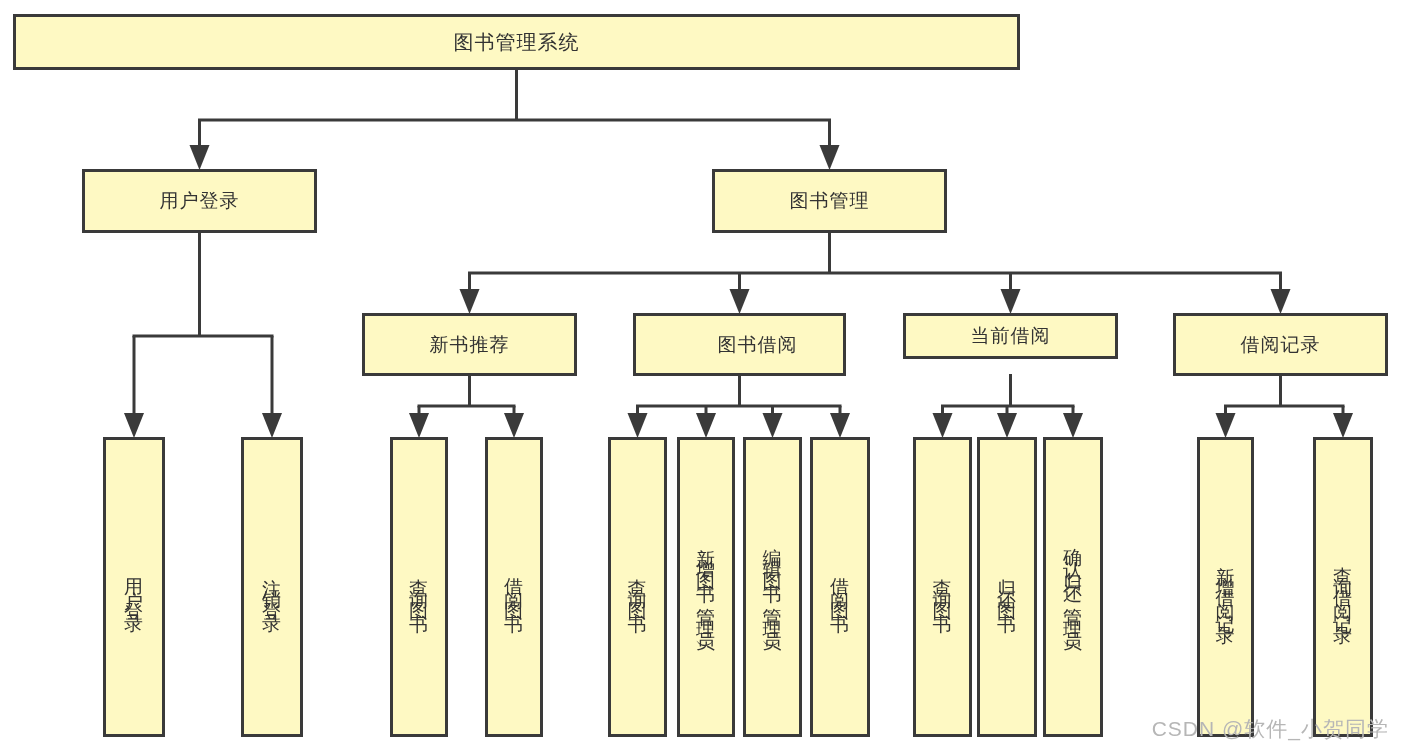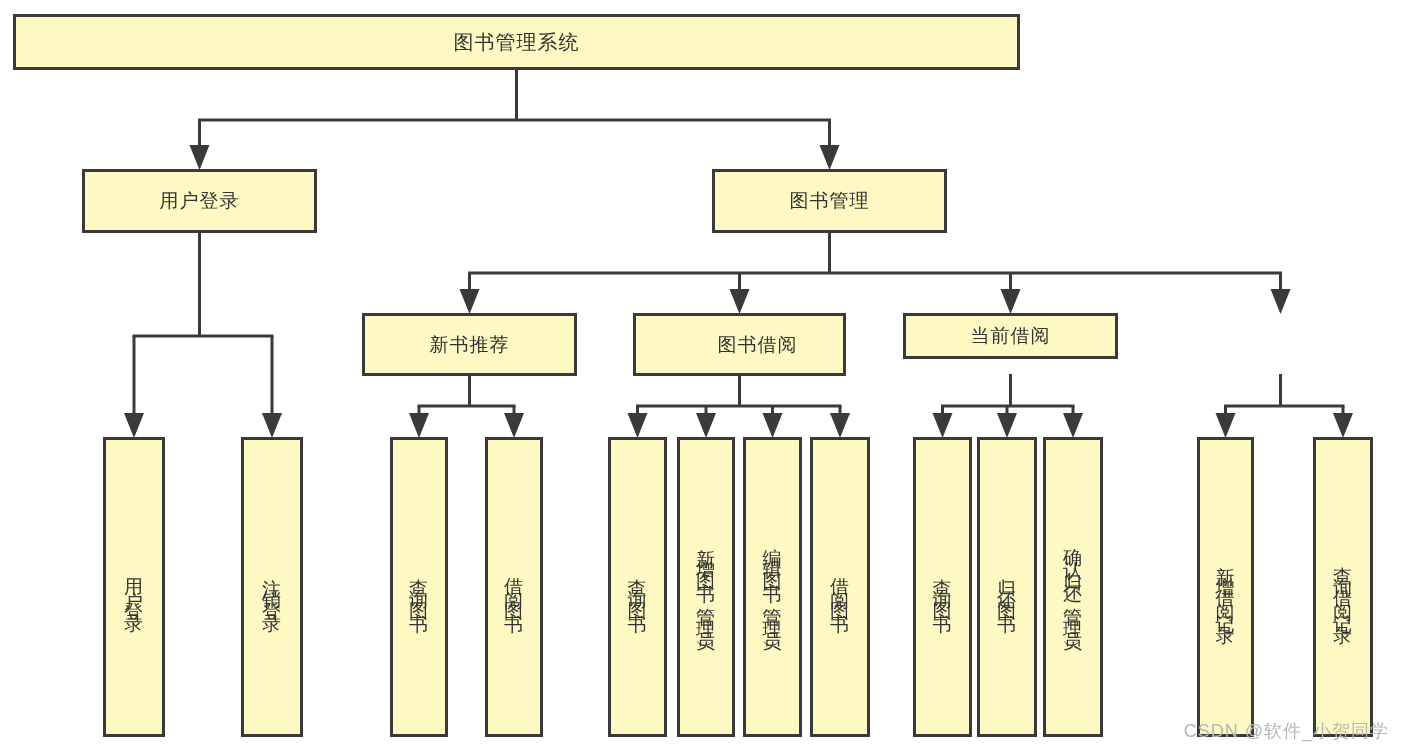--- a/index.html
+++ b/index.html
@@ -44,21 +44,21 @@
     writing-mode: vertical-rl;
     text-orientation: mixed;
     font-size: 19px;
     letter-spacing: 12px;
     line-height: 1;
   }
   #watermark {
     position: absolute;
     right: 16px;
     bottom: 4px;
-    font-size: 18px;
+    font-size: 21px;
     color: #b6b6b6;
     letter-spacing: 1px;
     z-index: 3;
     white-space: nowrap;
   }
 </style>
 </head>
 <body>
 
 <div id="stage">
@@ -129,20 +129,23 @@
     </div>
     <div class="node h" style="left: 362px; top: 313px; width: 215px; height: 63px;">
       <span>新书推荐</span>
     </div>
     <div class="node h" style="left: 633px; top: 313px; width: 213px; height: 63px; padding-left: 36px;">
       <span>图书借阅</span>
     </div>
     <div class="node h" style="left: 903px; top: 313px; width: 215px; height: 46px;">
       <span>当前借阅</span>
     </div>
+    <div class="node h" style="left: 1173px; top: 313px; width: 215px; height: 63px;">
+      <span>借阅记录</span>
+    </div>
     <div class="node v" style="left: 103px; top: 437px; width: 62px; height: 300px;">
       <span>用户登录</span>
     </div>
     <div class="node v" style="left: 241px; top: 437px; width: 62px; height: 300px;">
       <span>注销登录</span>
     </div>
     <div class="node v" style="left: 390px; top: 437px; width: 58px; height: 300px;">
       <span>查询图书</span>
     </div>
     <div class="node v" style="left: 485px; top: 437px; width: 58px; height: 300px;">

